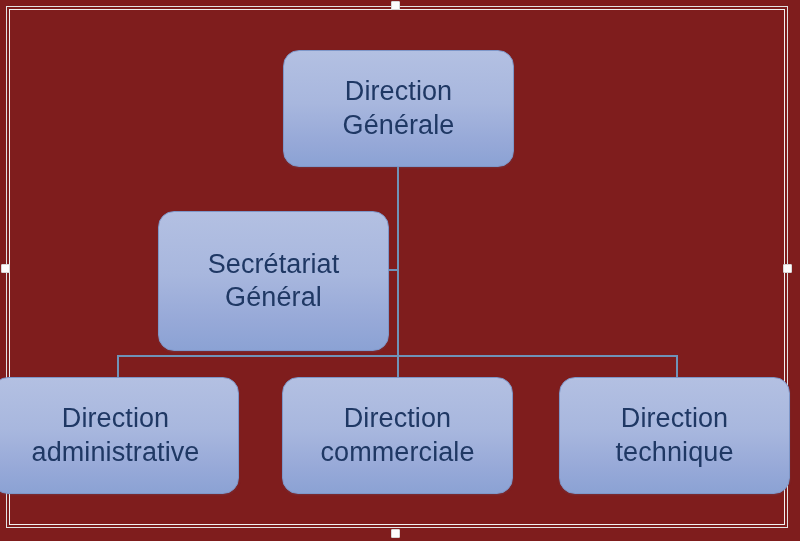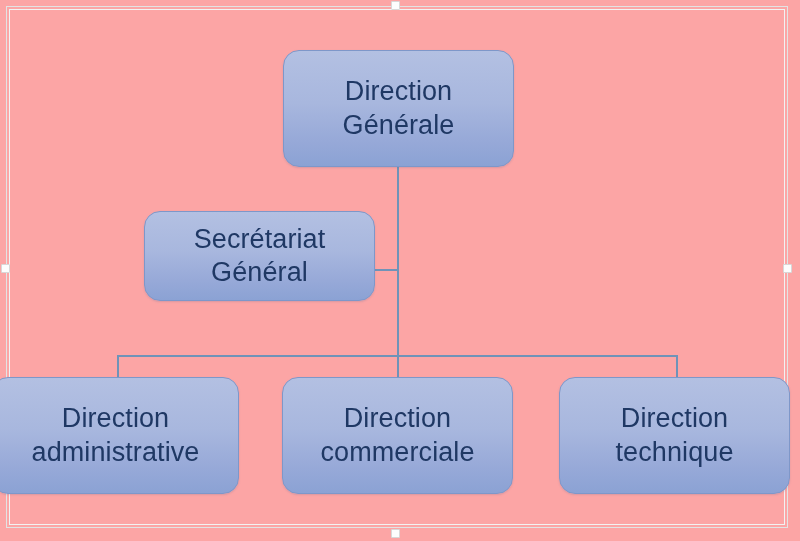--- a/index.html
+++ b/index.html
@@ -11,21 +11,21 @@
     width: 800px;
     height: 541px;
     overflow: hidden;
     font-family: "Liberation Sans", sans-serif;
   }
 
   #canvas {
     position: relative;
     width: 800px;
     height: 541px;
-    background: #fca5a5;
+    background: #7f1d1d;
   }
 
   
   .frame {
     position: absolute;
     left: 6px;
     top: 6px;
     width: 782px;
     height: 522px;
     border: 1px solid #e3e3e3;
@@ -81,21 +81,21 @@
     color: #1f3864;
     font-family: "Liberation Sans", sans-serif;
     font-size: 27px;
     line-height: 1.24;
     letter-spacing: 0.1px;
     white-space: pre-line;
     padding: 2px 6px;
   }
 
   #node-dg  { left: 283px; top: 50px;  width: 231px; height: 117px; }
-  #node-sg  { left: 144px; top: 211px; width: 231px; height: 90px; }
+  #node-sg  { left: 158px; top: 211px; width: 231px; height: 140px; }
   #node-adm { left: -8px;  top: 377px; width: 247px; height: 117px; }
   #node-com { left: 282px; top: 377px; width: 231px; height: 117px; }
   #node-tec { left: 559px; top: 377px; width: 231px; height: 117px; }
 </style>
 </head>
 <body>
 
 <div id="canvas">
 
   <div class="frame"></div>

